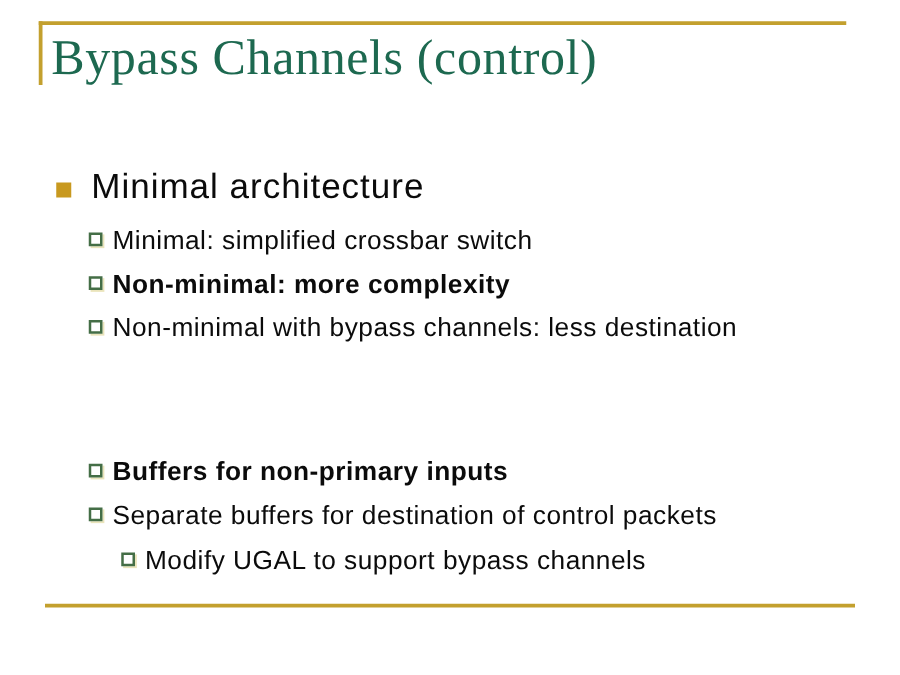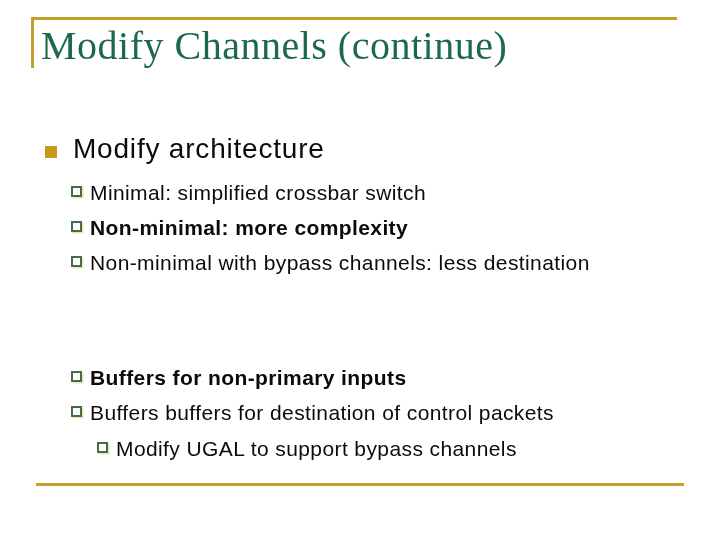--- a/index.html
+++ b/index.html
@@ -80,25 +80,25 @@
   }
 </style>
 </head>
 <body>
 
 <div class="slide">
 
   <div class="rule rule-top"></div>
   <div class="rule rule-left"></div>
 
-  <div class="title">Modify Channels (continue)</div>
+  <div class="title">Bypass Channels (control)</div>
 
   <div class="row row-l1 r1">
     <span class="bullet-main"></span>
-    <span>Modify architecture</span>
+    <span>Minimal architecture</span>
   </div>
 
   <div class="row row-l2 r2">
     <span class="bullet-sub"></span>
     <span>Minimal: simplified crossbar switch</span>
   </div>
 
   <div class="row row-l2 r3">
     <span class="bullet-sub"></span>
     <span>Non-minimal: more complexity</span>
@@ -110,21 +110,21 @@
   </div>
 
 
   <div class="row row-l2 r6">
     <span class="bullet-sub"></span>
     <span>Buffers for non-primary inputs</span>
   </div>
 
   <div class="row row-l2 r7">
     <span class="bullet-sub"></span>
-    <span>Buffers buffers for destination of control packets</span>
+    <span>Separate buffers for destination of control packets</span>
   </div>
 
   <div class="row row-l2 r8">
     <span class="bullet-sub"></span>
     <span>Modify UGAL to support bypass channels</span>
   </div>
 
   <div class="rule rule-bottom"></div>
 
 </div>

